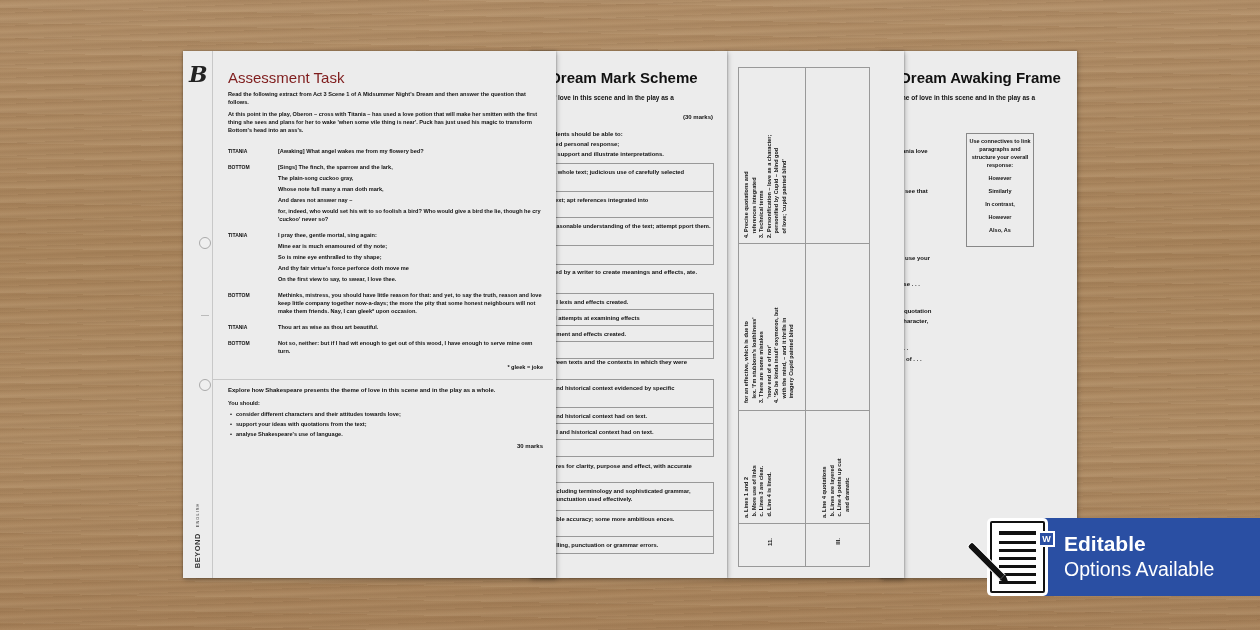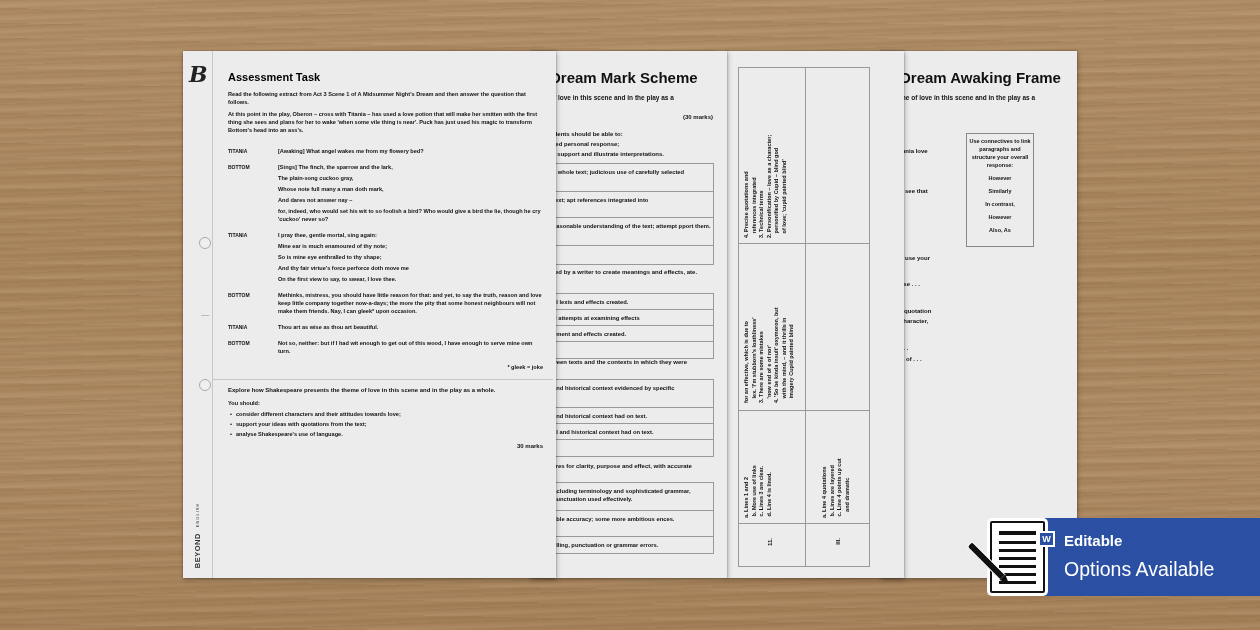--- a/index.html
+++ b/index.html
@@ -45,38 +45,38 @@
   
   #sheet-task { left: 183px; top: 51px; width: 373px; height: 527px; z-index: 4; }
   #sheet-task .margin { position: absolute; left: 0; top: 0; bottom: 0; width: 30px; border-right: 1.5px solid #c8c8c8; }
   #sheet-task .logo { position: absolute; left: 6px; top: 10px; font-size: 22px; font-weight: bold; font-style: italic; color: #222; font-family: "DejaVu Serif", serif; }
   #sheet-task .hole { position: absolute; left: 16px; width: 12px; height: 12px; border-radius: 50%; border: 1px solid #aaa; background: #efefef; }
   #sheet-task .tick { position: absolute; left: 18px; top: 264px; width: 8px; border-top: 1px solid #bbb; }
   #sheet-task .brand { position: absolute; left: 10px; bottom: 10px; writing-mode: vertical-rl; transform: rotate(180deg); font-size: 7.5px; font-weight: bold; letter-spacing: 0.5px; color: #333; }
   #sheet-task .brand small { font-size: 4px; font-weight: normal; letter-spacing: 1px; margin-top: 3px; }
   #sheet-task .content { position: absolute; left: 45px; top: 18px; width: 315px; }
   #sheet-task h1 { font-size: 14.5px; font-weight: normal; line-height: 17px; color: #222; }
-  #sheet-task h2 { font-size: 11px; font-weight: bold; line-height: 17px; color: #000000; }
+  #sheet-task h2 { font-size: 15px; font-weight: normal; line-height: 17px; color: #7f1d1d; }
   #sheet-task .intro { font-size: 5.6px; font-weight: bold; line-height: 8px; margin-top: 4px; }
   #sheet-task .intro + .intro { margin-top: 4px; }
   #sheet-task .script { margin-top: 13px; }
   #sheet-task .speech { display: flex; font-size: 5.6px; font-weight: bold; line-height: 8px; margin-bottom: 5px; }
   #sheet-task .speaker { width: 50px; flex-shrink: 0; font-size: 5px; }
   #sheet-task .lines span { display: block; margin-bottom: 3px; }
   #sheet-task .gloss { text-align: right; font-size: 5.6px; font-weight: bold; margin-top: 6px; }
   #sheet-task .divider { border-top: 1px solid #c8c8c8; margin-top: 9px; margin-left: -15px; margin-right: -10px; }
   #sheet-task .question { font-size: 6px; font-weight: bold; line-height: 9px; margin-top: 6px; }
   #sheet-task .should { font-size: 5.6px; font-weight: bold; margin-top: 5px; }
   #sheet-task ul { list-style: none; margin-top: 3px; }
   #sheet-task li { font-size: 5.6px; font-weight: bold; line-height: 10px; padding-left: 8px; position: relative; }
   #sheet-task li::before { content: "•"; position: absolute; left: 2px; }
   #sheet-task .total { text-align: right; font-size: 6px; font-weight: bold; margin-top: 4px; }
   
   #badge { position: absolute; left: 1018px; top: 518px; width: 242px; height: 78px; background: #2a4fa3; z-index: 10; }
-  #badge .text1 { position: absolute; left: 46px; top: 14px; color: #fff; font-size: 15px; font-weight: bold; }
+  #badge .text1 { position: absolute; left: 46px; top: 14px; color: #fff; font-size: 21px; font-weight: bold; }
   #badge .text2 { position: absolute; left: 46px; top: 40px; color: #fff; font-size: 19.5px; text-align: right; }
   #doc-icon { position: absolute; left: 990px; top: 521px; width: 55px; height: 72px; background: #fff; border: 2.5px solid #111; border-radius: 2px; z-index: 11; box-shadow: 0 0 0 3px #fff; }
   #doc-icon .rule { position: absolute; left: 7px; right: 7px; height: 2.5px; background: #111; }
   #doc-icon .w-badge { position: absolute; right: -12px; top: 8px; width: 17px; height: 16px; background: #2a4fa3; border: 2px solid #fff; color: #fff; font-size: 9px; font-weight: bold; text-align: center; line-height: 12px; }
   #pencil { position: absolute; left: 972px; top: 541px; width: 48px; height: 8px; background: #111; transform: rotate(45deg); transform-origin: 0 0; z-index: 12; border-radius: 3px 0 0 3px; border: 1.5px solid #fff; }
   #pencil::after { content: ""; position: absolute; right: -9px; top: -1.5px; border-left: 9px solid #111; border-top: 4px solid transparent; border-bottom: 4px solid transparent; }
 </style>
 </head>
 <body>
 

